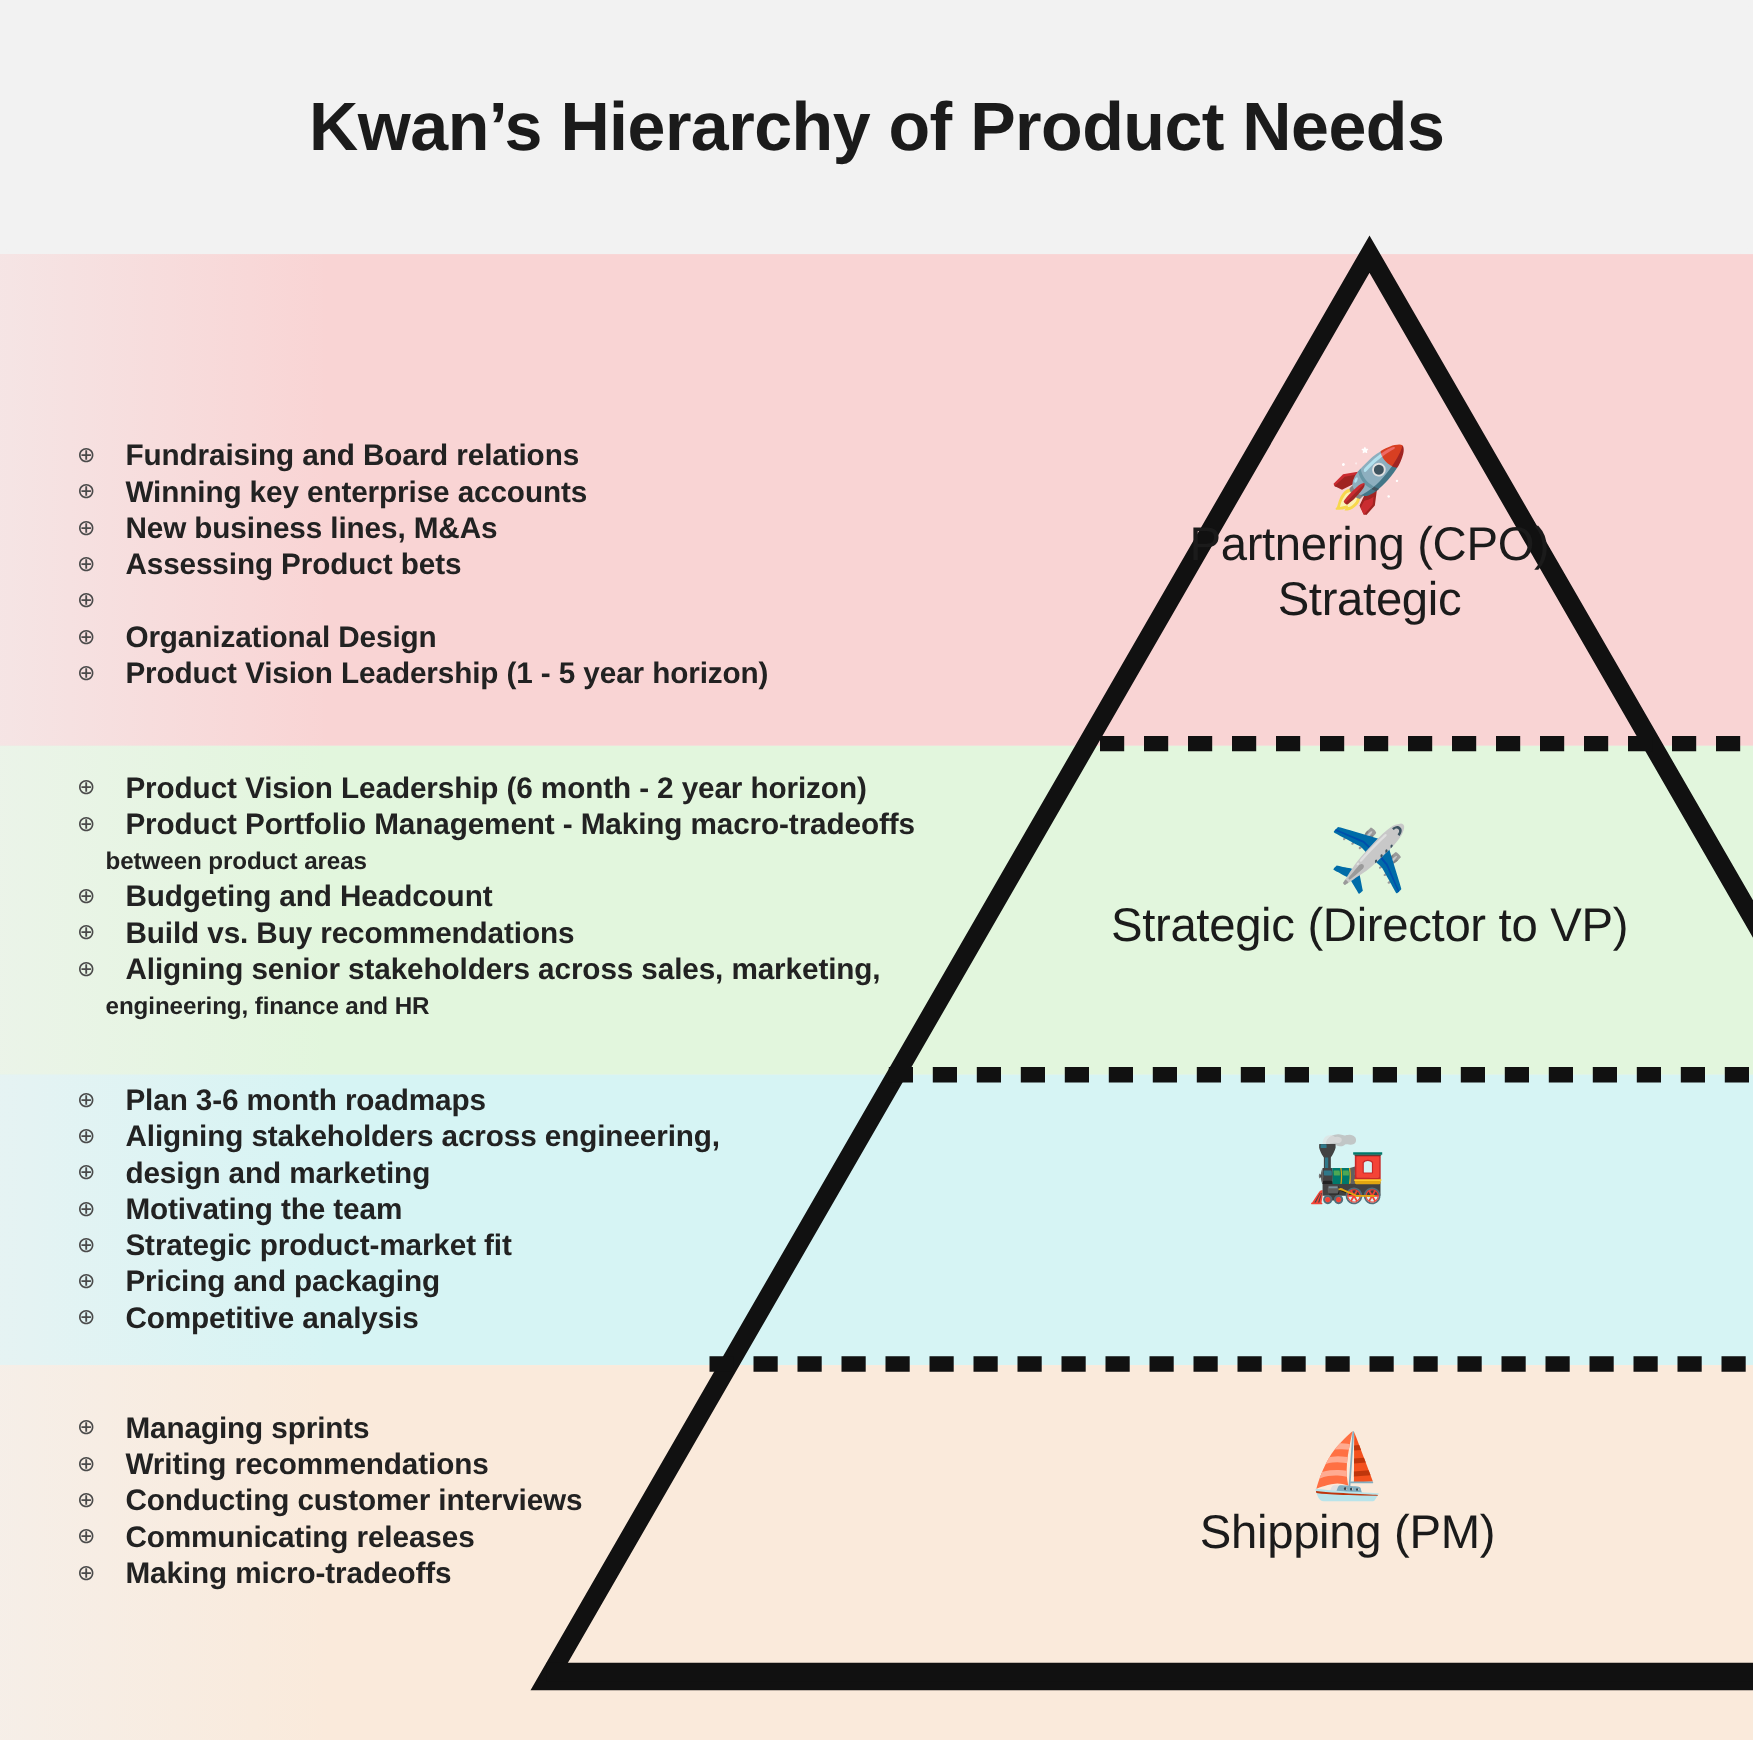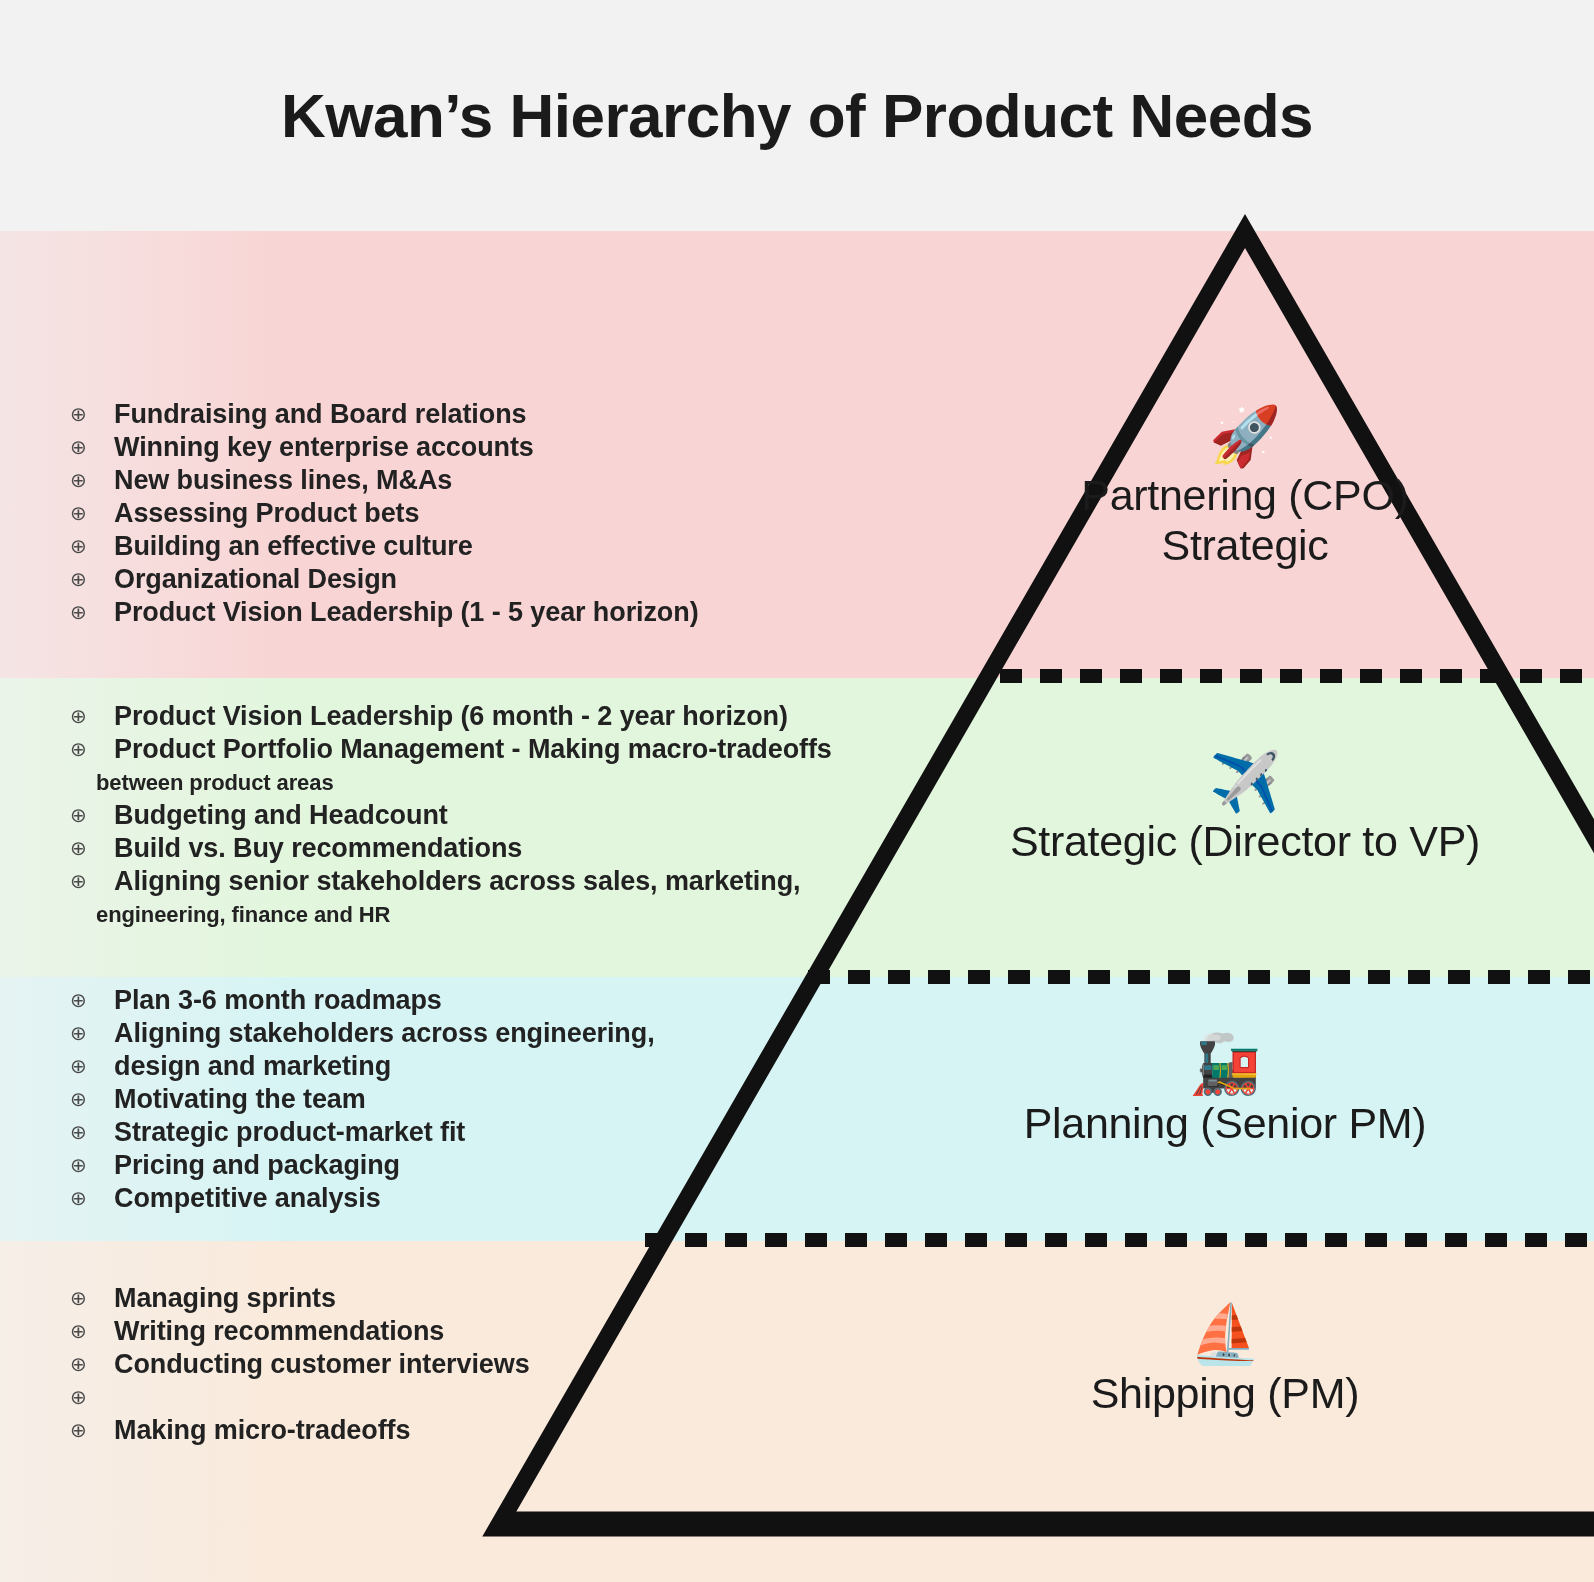--- a/index.html
+++ b/index.html
@@ -188,21 +188,20 @@
     <div class="bullet-row">
       <span class="bullet-icon">⊕</span>
       <span class="bullet-text">New business lines, M&amp;As</span>
     </div>
     <div class="bullet-row">
       <span class="bullet-icon">⊕</span>
       <span class="bullet-text">Assessing Product bets</span>
     </div>
     <div class="bullet-row">
       <span class="bullet-icon">⊕</span>
-      <span class="bullet-text">Building an effective culture</span>
     </div>
     <div class="bullet-row">
       <span class="bullet-icon">⊕</span>
       <span class="bullet-text">Organizational Design</span>
     </div>
     <div class="bullet-row">
       <span class="bullet-icon">⊕</span>
       <span class="bullet-text">Product Vision Leadership (1 - 5 year horizon)</span>
     </div>
   </div>
@@ -271,41 +270,41 @@
     <div class="bullet-row">
       <span class="bullet-icon">⊕</span>
       <span class="bullet-text">Writing recommendations</span>
     </div>
     <div class="bullet-row">
       <span class="bullet-icon">⊕</span>
       <span class="bullet-text">Conducting customer interviews</span>
     </div>
     <div class="bullet-row">
       <span class="bullet-icon">⊕</span>
+      <span class="bullet-text">Communicating releases</span>
     </div>
     <div class="bullet-row">
       <span class="bullet-icon">⊕</span>
       <span class="bullet-text">Making micro-tradeoffs</span>
     </div>
   </div>
 
   <div class="level-label" id="label-l1">
     <span class="level-emoji">🚀</span>
     <span class="level-name">Partnering (CPO)</span>
     <span class="level-name">Strategic</span>
   </div>
 
   <div class="level-label" id="label-l2">
     <span class="level-emoji">✈️</span>
     <span class="level-name">Strategic (Director to VP)</span>
   </div>
 
   <div class="level-label" id="label-l3">
     <span class="level-emoji">🚂</span>
-    <span class="level-name">Planning (Senior PM)</span>
   </div>
 
   <div class="level-label" id="label-l4">
     <span class="level-emoji">⛵</span>
     <span class="level-name">Shipping (PM)</span>
   </div>
 
 </div>
 
 </body></html>

